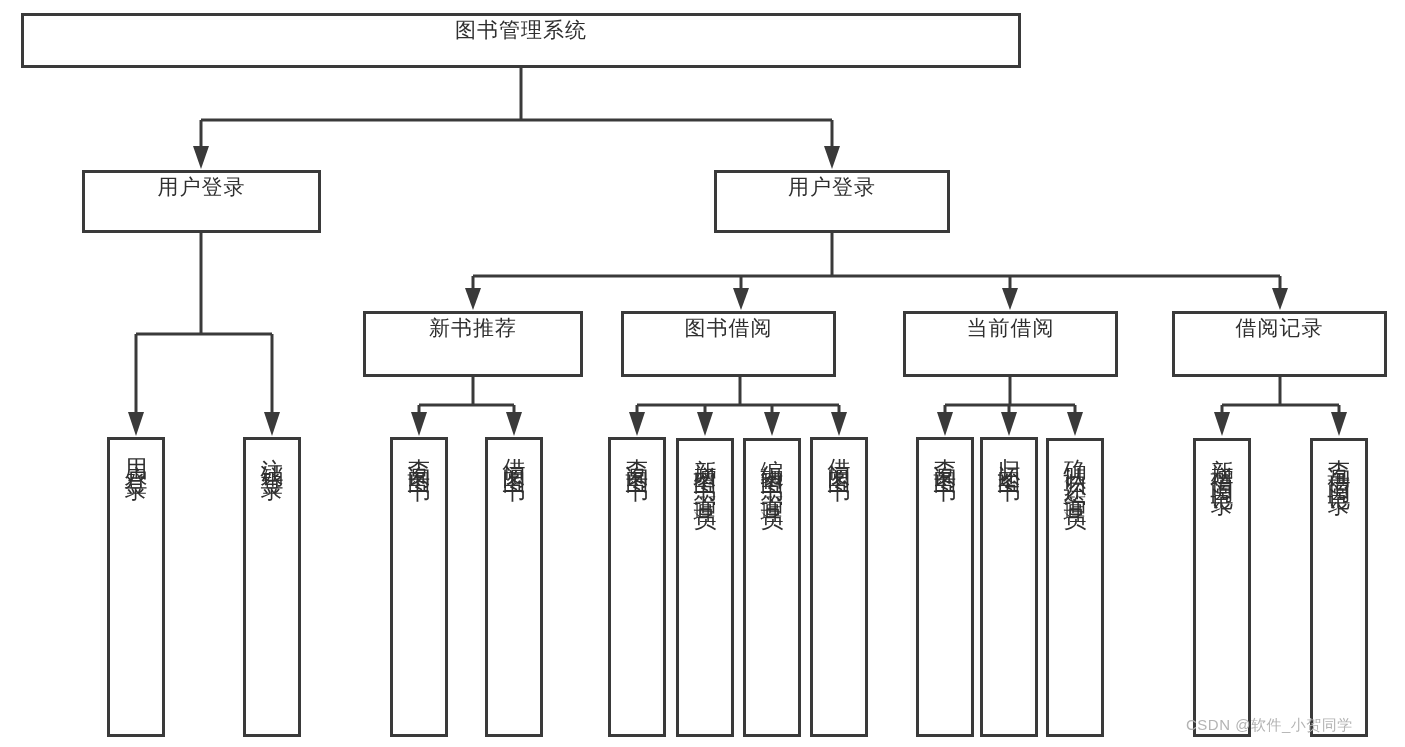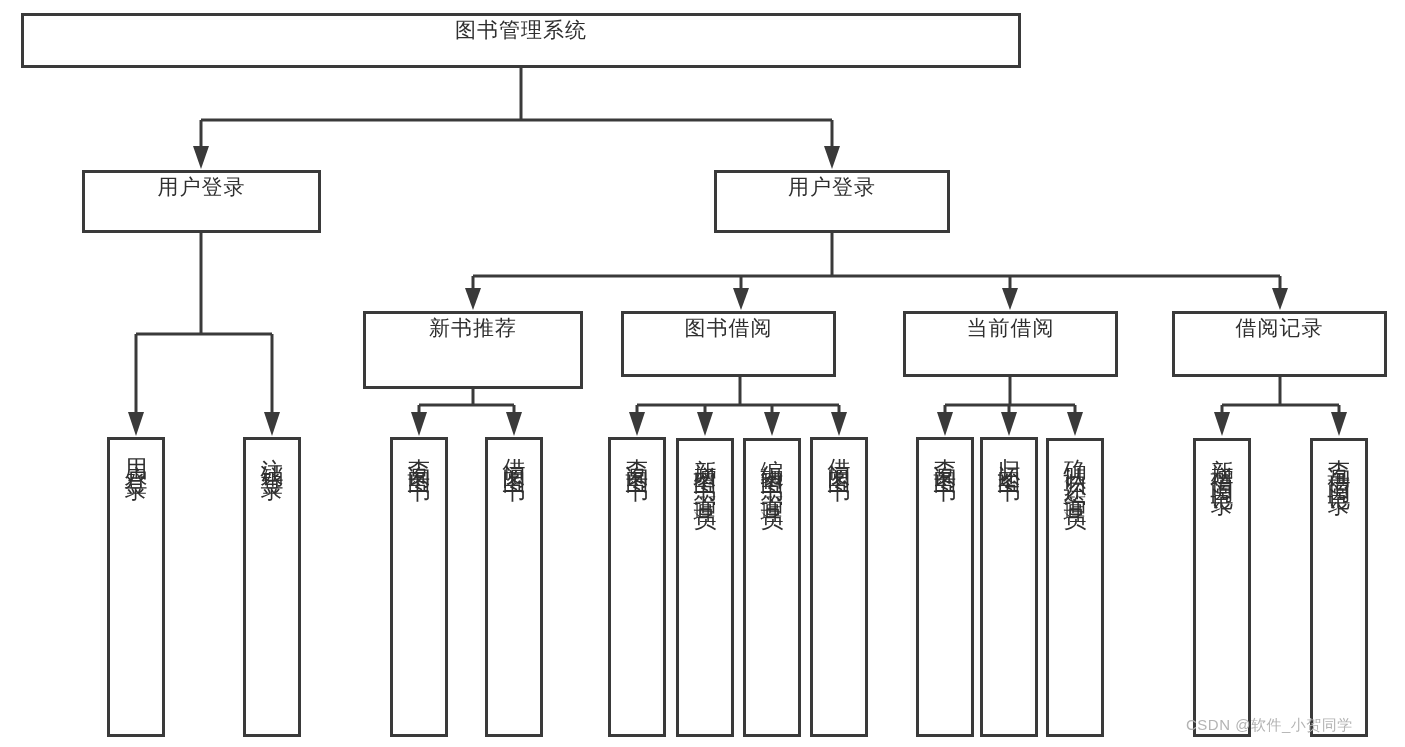--- a/index.html
+++ b/index.html
@@ -140,21 +140,21 @@
     <span>图书管理系统</span>
   </div>
 
   <div class="node hlabel" style="left:82px;top:170px;width:239px;height:63px">
     <span>用户登录</span>
   </div>
   <div class="node hlabel" style="left:714px;top:170px;width:236px;height:63px">
     <span>用户登录</span>
   </div>
 
-  <div class="node hlabel" style="left:363px;top:311px;width:220px;height:78px">
+  <div class="node hlabel" style="left:363px;top:311px;width:220px;height:66px">
     <span>新书推荐</span>
   </div>
   <div class="node hlabel" style="left:621px;top:311px;width:215px;height:66px">
     <span>图书借阅</span>
   </div>
   <div class="node hlabel" style="left:1172px;top:311px;width:215px;height:66px">
     <span>借阅记录</span>
   </div>
   <div class="node hlabel" style="left:903px;top:311px;width:215px;height:66px">
     <span>当前借阅</span>

